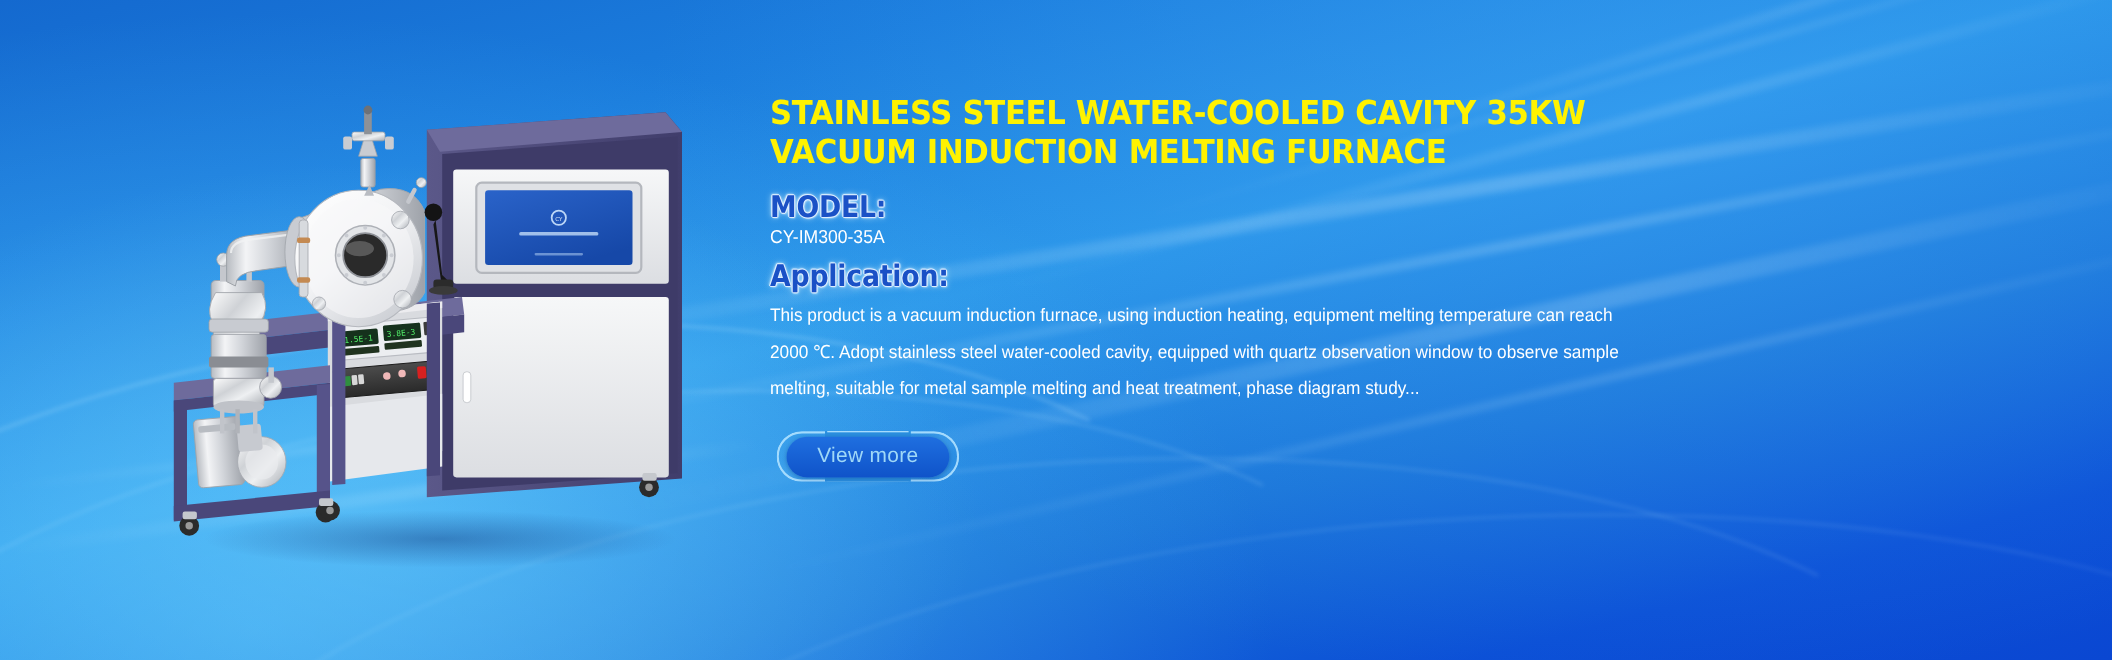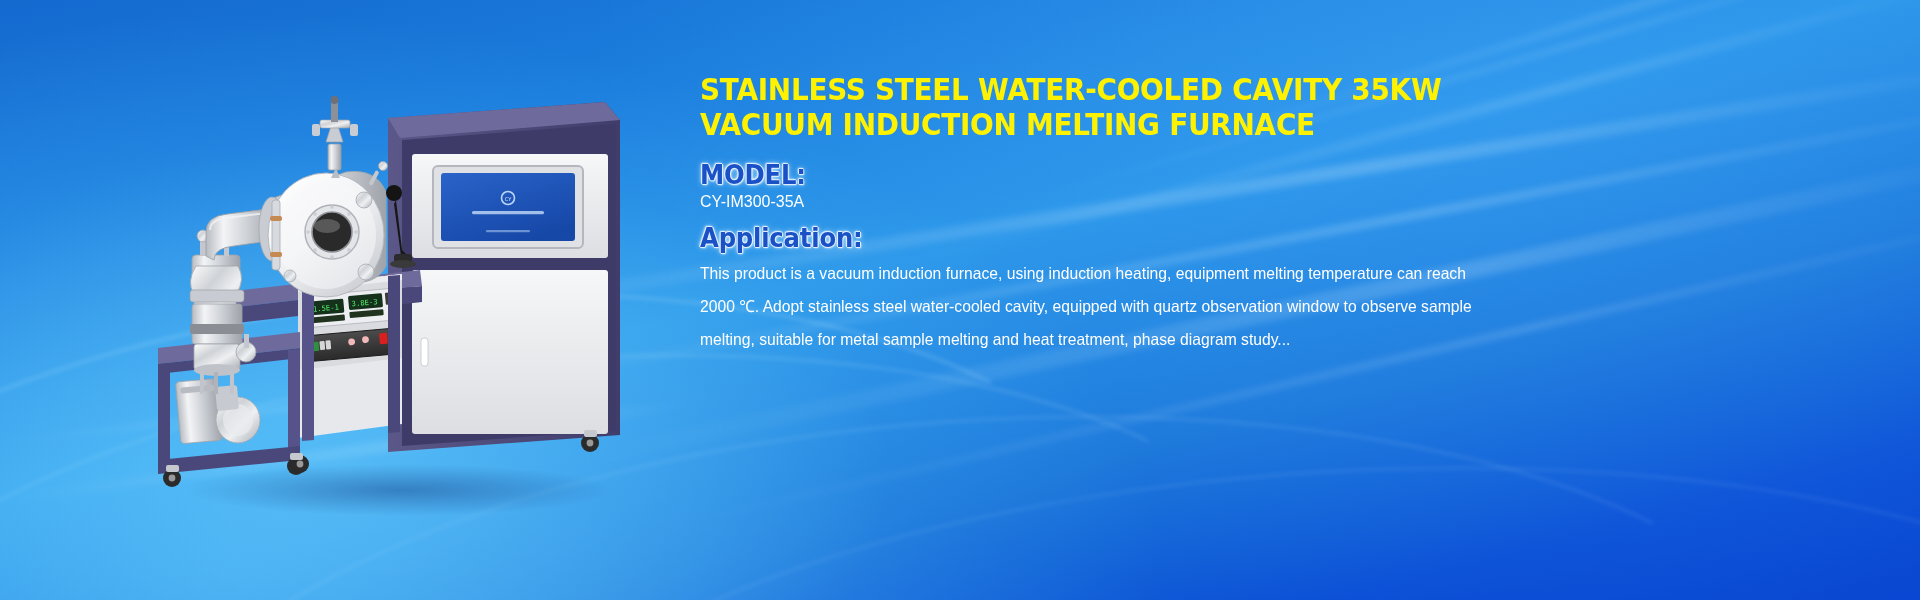--- a/index.html
+++ b/index.html
@@ -50,21 +50,21 @@
     position:absolute; left:-260px; bottom:-220px; width:1200px; height:700px;
     background:radial-gradient(ellipse at center, rgba(120,215,255,.40) 0%, rgba(120,215,255,0) 65%);
     pointer-events:none;
   }
 
   
   .product{ position:absolute; left:150px; top:80px; width:470px; height:440px; }
   .product svg{ display:block; width:100%; height:100%; overflow:visible; }
 
   
-  .content{ position:absolute; left:700px; top:72px; width:880px; }
+  .content{ position:absolute; left:700px; top:86px; width:880px; }
 
   .headline{
     font-family:"DejaVu Sans", sans-serif;
     font-weight:bold;
     font-size:30px;
     line-height:1.18;
     letter-spacing:-.3px;
     color:#FFF200;
     text-transform:uppercase;
     transform:scaleX(.93);
@@ -387,15 +387,22 @@
 VACUUM INDUCTION MELTING FURNACE</h1>
 
     <div class="label-heading">MODEL:</div>
 
     <div class="model-value">CY-IM300-35A</div>
 
     <div class="label-heading">Application:</div>
 
     <p class="desc">This product is a vacuum induction furnace, using induction heating, equipment melting temperature can reach 2000 ℃. Adopt stainless steel water-cooled cavity, equipped with quartz observation window to observe sample melting, suitable for metal sample melting and heat treatment, phase diagram study...</p>
 
+    <div class="btn-wrap">
+      <div class="btn-ring">
+        <div class="seg top"></div>
+        <div class="seg bot"></div>
+      </div>
+      <button class="view-btn">View more</button>
+    </div>
 
   </div>
 </div>
 
 </body></html>

